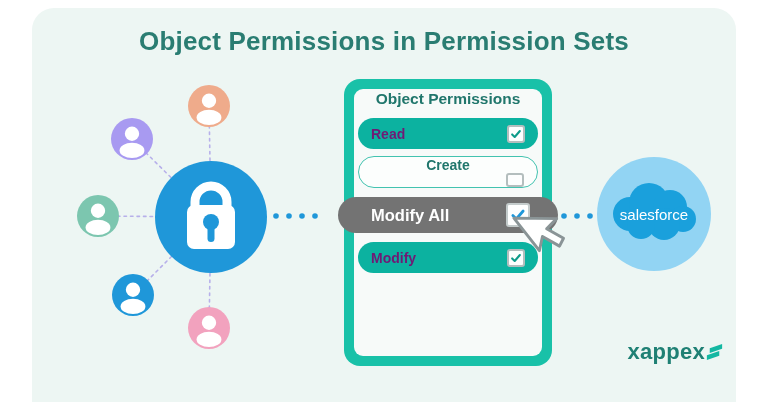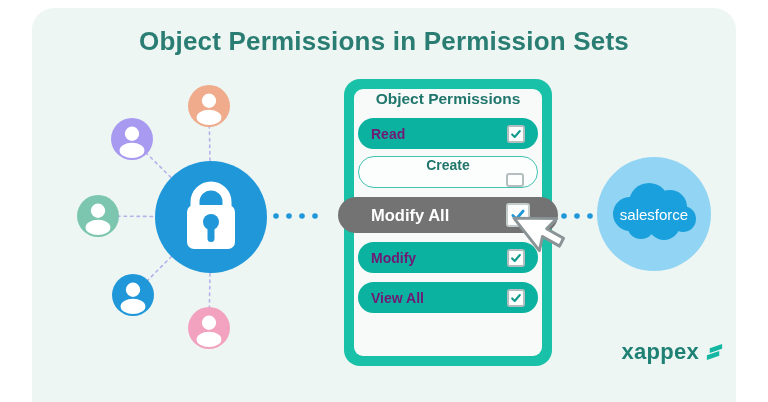--- a/index.html
+++ b/index.html
@@ -35,21 +35,21 @@
   .checkbox.checked .check{display:block;}
   .row.highlight .checkbox{width:24px;height:24px;color:#1f97d9;border-color:#c3cbcb;}
   .row.highlight .check{width:16px;height:16px;}
 
   .cursor{position:absolute;left:487px;top:216px;width:40px;height:56px;
           transform:rotate(-38deg);transform-origin:2px 2px;pointer-events:none;}
 
   .sf-circle{position:absolute;left:573px;top:157px;width:114px;height:114px;}
   .sf-circle svg{width:100%;height:100%;display:block;}
 
-  .brand{position:absolute;right:20px;top:339px;display:flex;align-items:center;gap:6px;}
+  .brand{position:absolute;right:20px;top:339px;display:flex;align-items:center;}
   .brand-text{font-size:22px;font-weight:bold;color:#1f8074;letter-spacing:0.3px;}
   .brand-icon{width:19px;height:18px;}
 </style>
 </head>
 <body>
 
 <div class="stage">
   <div class="bg-mint"></div>
 
   <svg class="connector-layer" viewBox="0 0 768 402">
@@ -151,28 +151,20 @@
 
     <div class="row teal" style="top:163px">
       <span>Modify</span>
       <span class="checkbox checked">
         <svg class="check" viewBox="0 0 14 14">
             <path d="M2.5 7.5 L5.5 10.5 L11.5 3.5" fill="none" stroke="currentColor" stroke-width="2.4" stroke-linecap="round" stroke-linejoin="round"></path>
           </svg>
       </span>
     </div>
 
-    <div class="row teal" style="top:203px">
-      <span>View All</span>
-      <span class="checkbox checked">
-        <svg class="check" viewBox="0 0 14 14">
-            <path d="M2.5 7.5 L5.5 10.5 L11.5 3.5" fill="none" stroke="currentColor" stroke-width="2.4" stroke-linecap="round" stroke-linejoin="round"></path>
-          </svg>
-      </span>
-    </div>
 
   </div>
 
   <svg class="cursor" viewBox="0 0 15 21">
     <path d="M1,1 L1,16.5 L5.2,13 L8,19.8 L11,18.4 L8.2,11.7 L13.5,11 Z" fill="#ffffff" stroke="#8a9496" stroke-width="1.1" stroke-linejoin="round"></path>
   </svg>
 
   <div class="sf-circle">
     <svg viewBox="0 0 114 114">
       <circle cx="57" cy="57" r="57" fill="#92d4f3"></circle>

